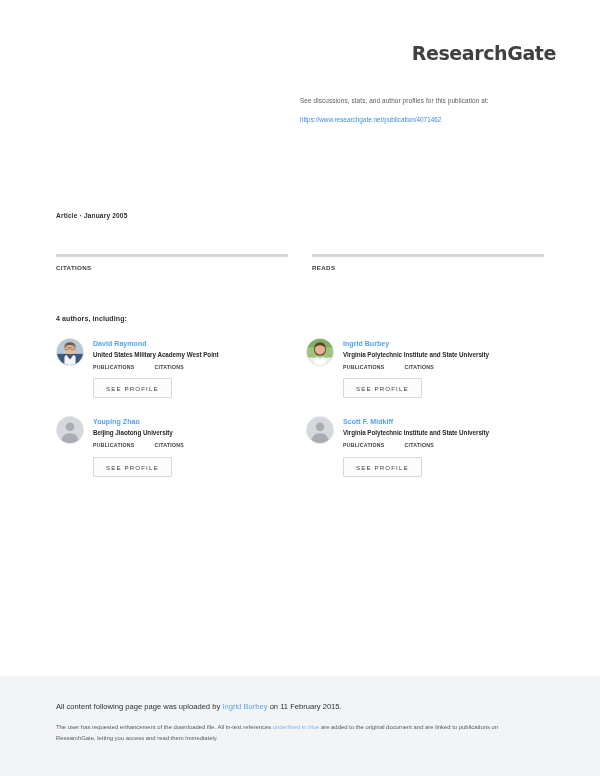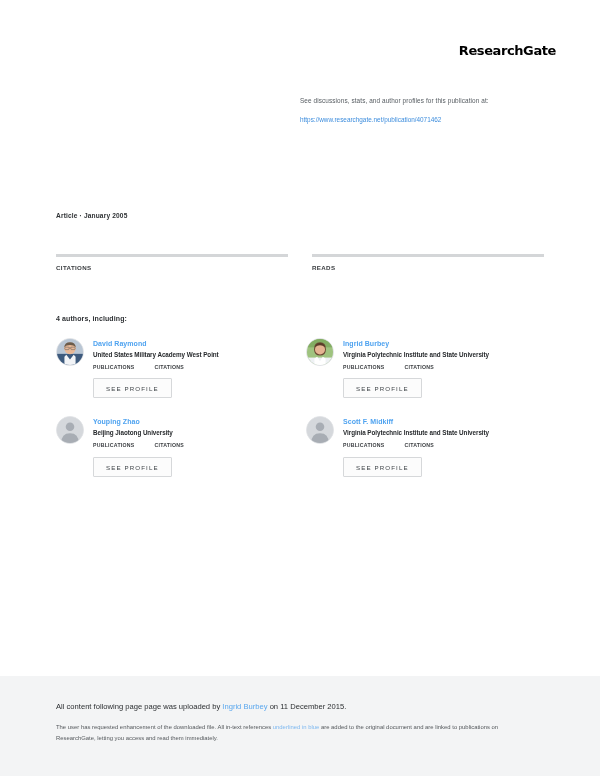--- a/index.html
+++ b/index.html
@@ -33,24 +33,24 @@
 
   
   .brand-row {
     position: absolute;
     right: 44px;
     top: 44px;
     text-align: right;
   }
   .brand-logo {
     font-family: "DejaVu Sans", sans-serif;
-    font-size: 13px;
+    font-size: 19px;
     font-weight: 700;
     letter-spacing: -0.4px;
-    color: #000000;
+    color: #404040;
     line-height: 1;
     white-space: nowrap;
     text-align: center;
   }
 
   
   .seen-block {
     position: absolute;
     left: 300px;
     top: 96px;
@@ -398,18 +398,18 @@
             </div>
           </div>
           <div class="see-profile-btn">SEE PROFILE</div>
         </div>
       </div>
 
     </div>
   </div>
 
   <div class="footer">
-    <div class="footer-upload"><span>All content following page page was uploaded by </span><span class="link">Ingrid Burbey</span><span> on 11 December 2015.</span></div>
+    <div class="footer-upload"><span>All content following page page was uploaded by </span><span class="link">Ingrid Burbey</span><span> on 11 February 2015.</span></div>
 
     <div class="footer-note"><span>The user has requested enhancement of the downloaded file. All in-text references </span><span class="link-blue">underlined in blue</span><span> are added to the original document and are linked to publications on ResearchGate, letting you access and read them immediately.</span></div>
   </div>
 
 </div>
 
 </body></html>

